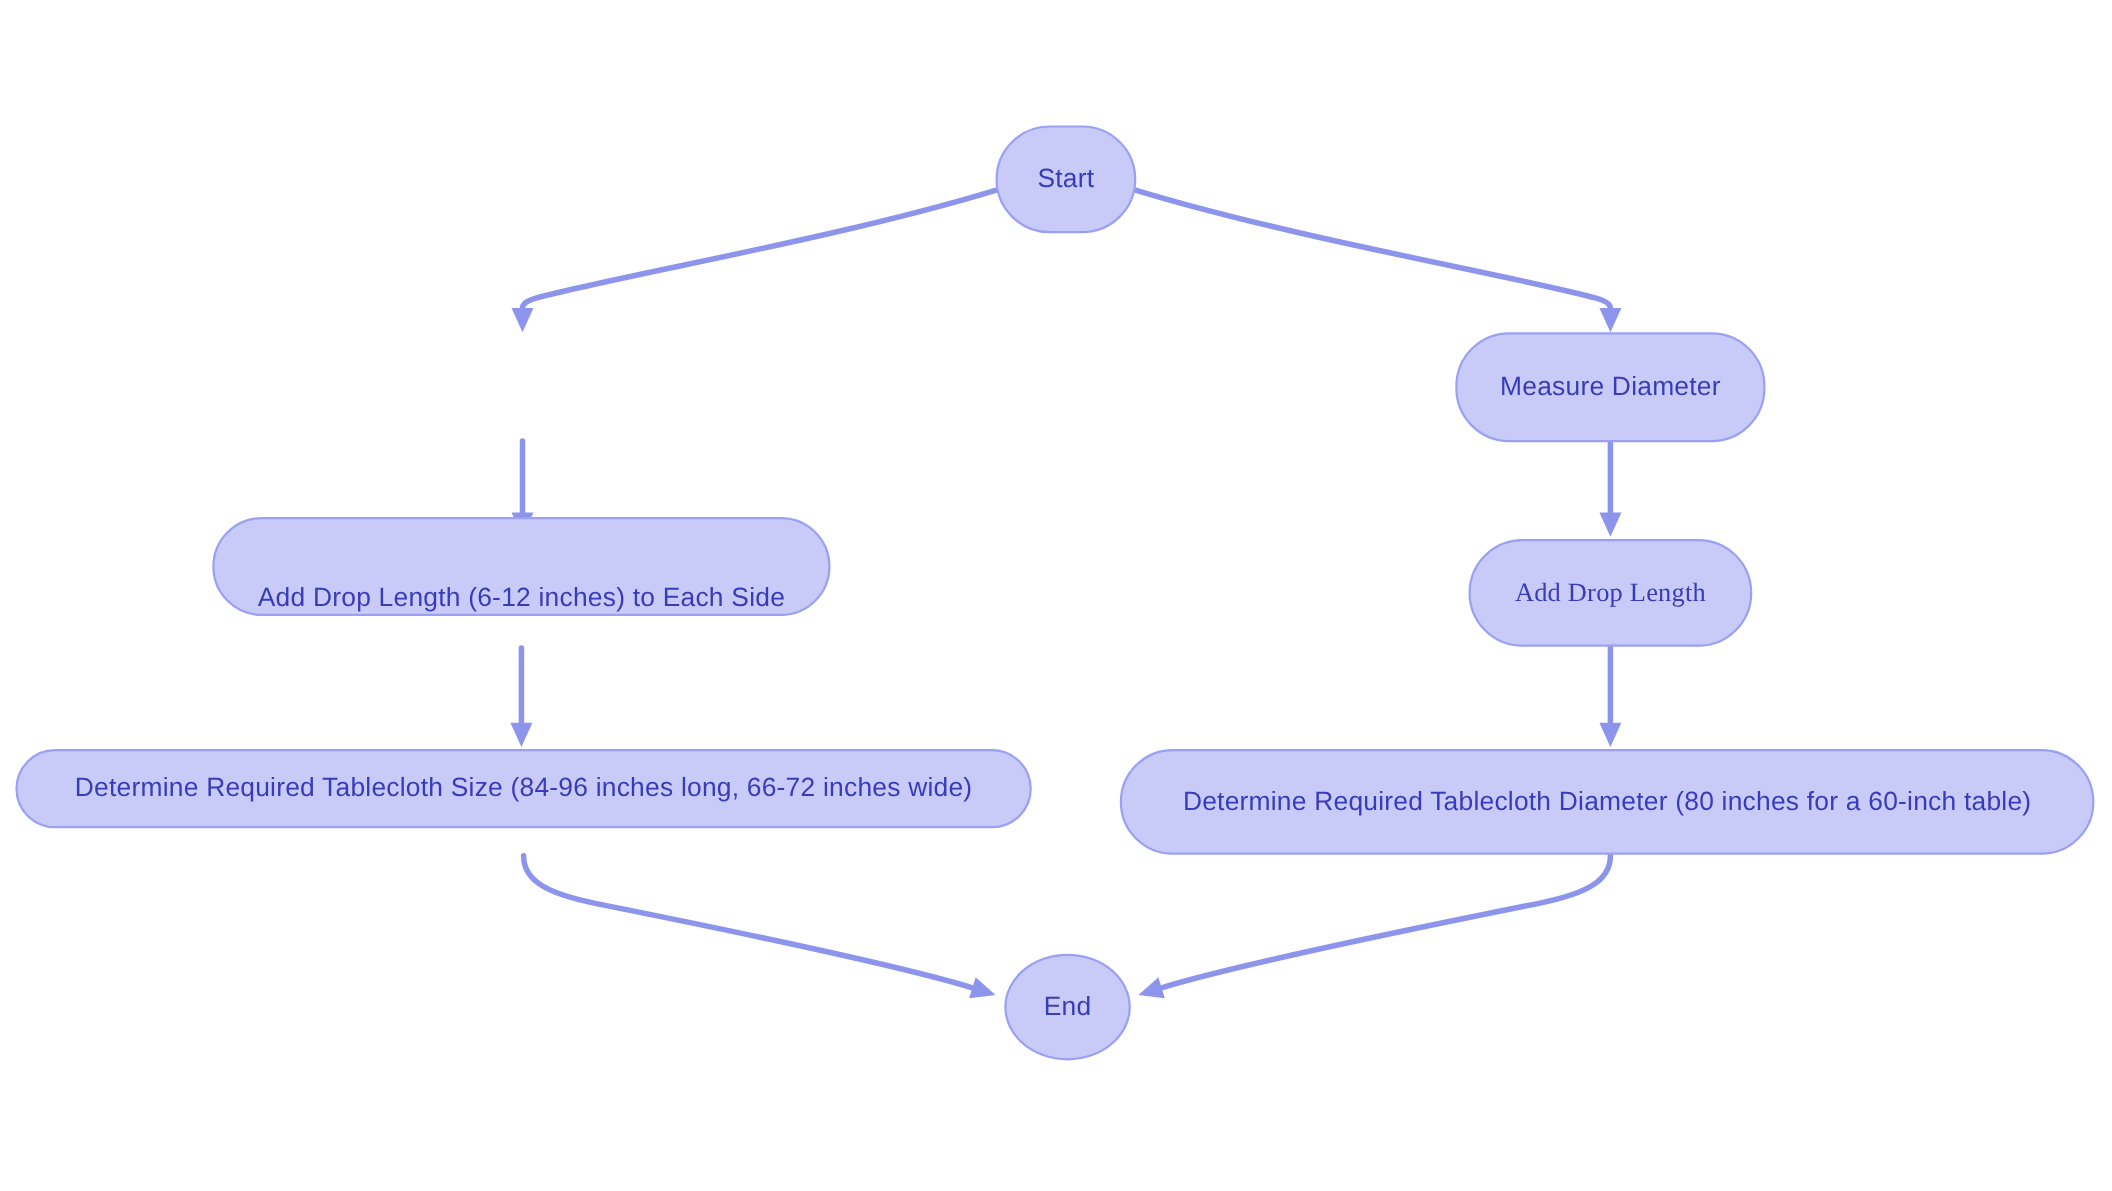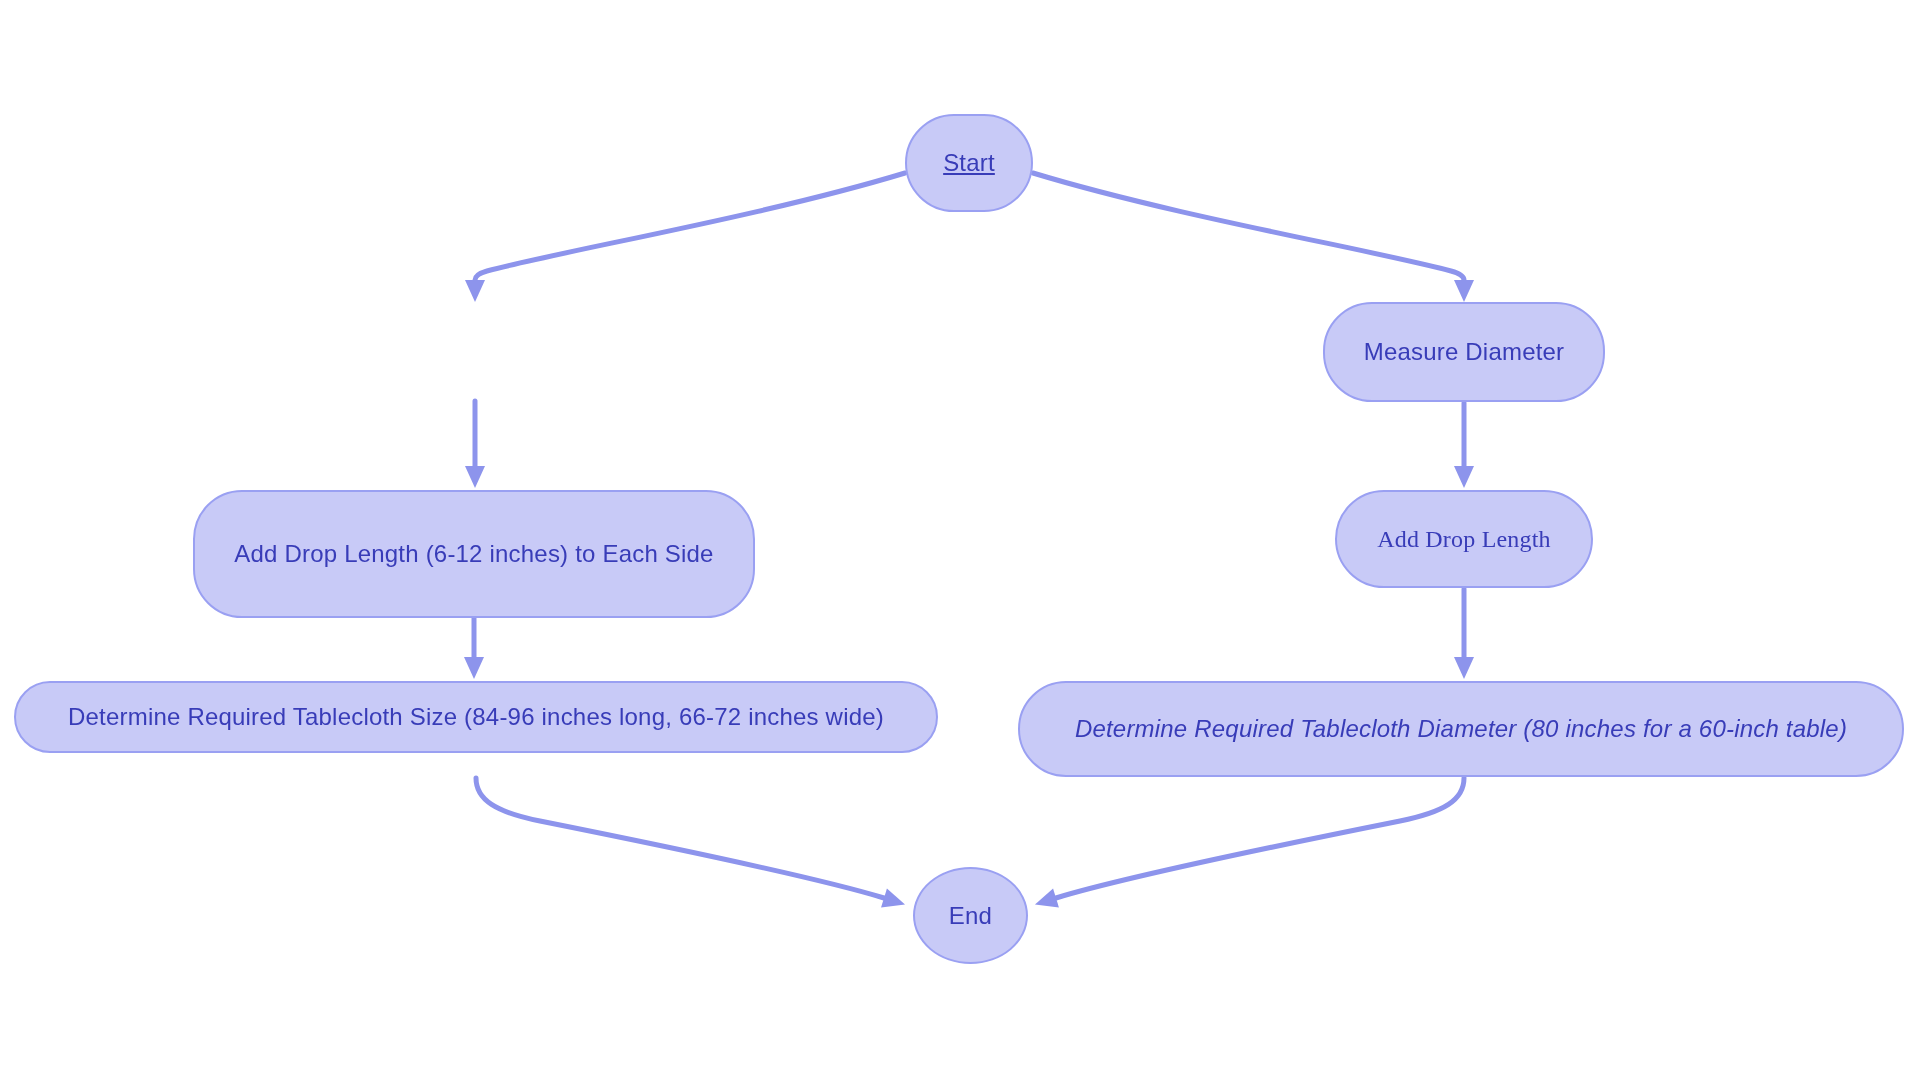--- a/index.html
+++ b/index.html
@@ -29,27 +29,27 @@
     justify-content: center;
     background: var(--node-fill);
     border: 2px solid var(--node-border);
     color: var(--node-text);
     font-size: 24px;
     letter-spacing: 0.2px;
     text-align: center;
     white-space: nowrap;
     border-radius: 49px;
   }
-  #n-start            { left: 905px;  top: 114px; width: 128px; height: 98px;  border-radius: 50px; text-decoration: underline; }
+  #n-start            { left: 905px;  top: 114px; width: 128px; height: 98px;  border-radius: 50px; }
   #n-measure-lw       { left: 287px;  top: 302px; width: 375px; height: 98px;  }
   #n-measure-diameter { left: 1323px; top: 302px; width: 282px; height: 100px; }
-  #n-add-drop-sides   { left: 193px;  top: 490px; width: 562px; height: 128px;  }
+  #n-add-drop-sides   { left: 193px;  top: 470px; width: 562px; height: 90px; align-items: flex-end;  }
   #n-add-drop         { left: 1335px; top: 490px; width: 258px; height: 98px; font-family: Liberation Serif, serif;  }
   #n-determine-size   { left: 14px;   top: 681px; width: 924px; height: 72px;  border-radius: 48px; text-align: right; }
-  #n-determine-diam   { left: 1018px; top: 681px; width: 886px; height: 96px;  border-radius: 48px; font-style: italic; }
+  #n-determine-diam   { left: 1018px; top: 681px; width: 886px; height: 96px;  border-radius: 48px; }
   #n-end              { left: 913px;  top: 867px; width: 115px; height: 97px;  border-radius: 50%; text-align: center; }
 </style>
 </head>
 <body>
 
 <div class="canvas">
 
   <svg class="edges" viewBox="0 0 1920 1083" xmlns="http://www.w3.org/2000/svg">
     <defs>
       <marker id="arrow" markerUnits="userSpaceOnUse" markerWidth="26" markerHeight="24" refX="1" refY="11" orient="auto">

